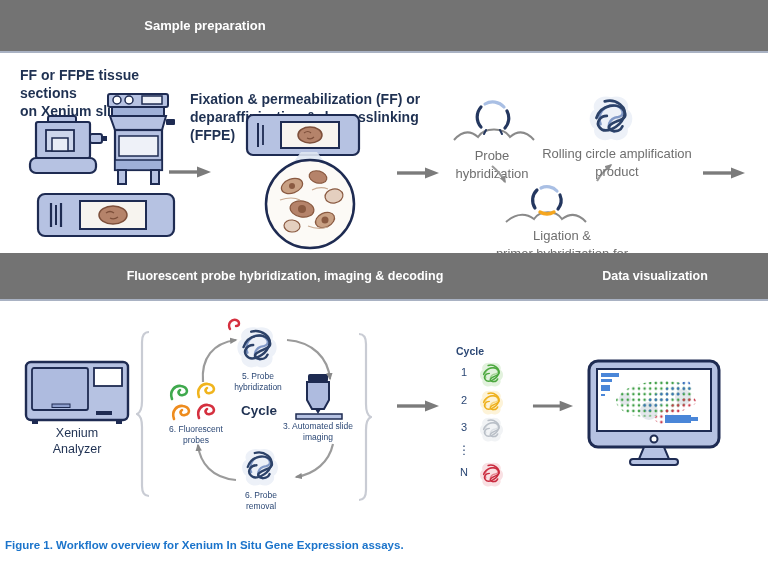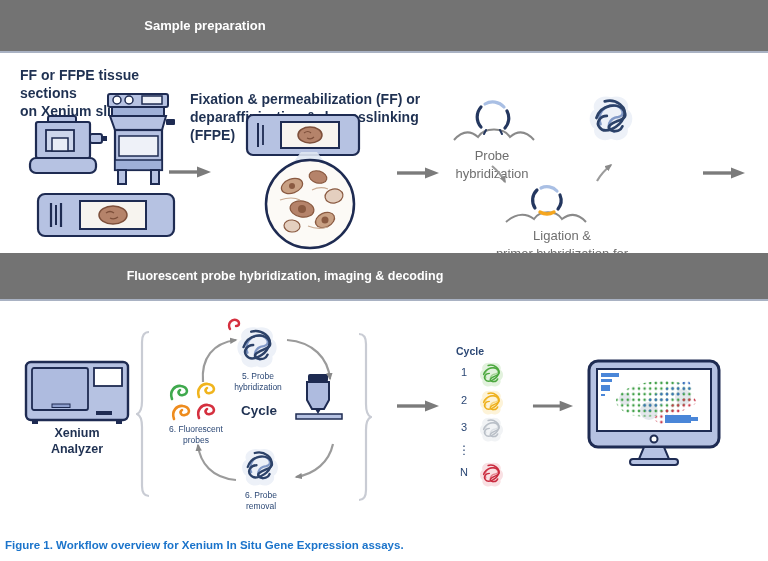--- a/index.html
+++ b/index.html
@@ -6,21 +6,21 @@
   #canvas{position:relative;width:768px;height:561px;background:#fff;overflow:hidden;
           font-family:"Liberation Sans",sans-serif;}
   .abs{position:absolute;}
   .bar{left:0;width:768px;background:#737373;border-bottom:2px solid #a9b2c3;}
   .bar-label{color:#fff;font-weight:bold;font-size:13px;text-align:center;white-space:nowrap;}
   .bar-label.small{font-size:12.5px;}
   .step-label{color:#1f3152;font-weight:bold;font-size:14px;line-height:1.3;text-align:left;white-space:pre-line;}
   .gray-label{color:#6f6f6f;font-size:13px;line-height:1.35;text-align:center;white-space:pre-line;}
   .cyc-step{color:#2c4875;font-size:8.5px;line-height:1.3;text-align:center;white-space:pre-line;}
   .cyc-title{color:#1f3152;font-weight:bold;font-size:13.5px;text-align:center;}
-  .inst-label{color:#1f3152;font-weight:bold;font-size:12.5px;line-height:1.25;text-align:center;white-space:pre-line;}
+  .inst-label{color:#1f3152;font-weight:normal;font-size:12.5px;line-height:1.25;text-align:center;white-space:pre-line;}
   .list-head{color:#2c4875;font-weight:bold;font-size:10.5px;text-align:center;}
   .list-num{color:#2c4875;font-size:11px;text-align:center;}
   .caption{color:#1b74cb;font-weight:bold;font-size:11.5px;white-space:nowrap;text-align:right;}
   svg{display:block;}
 </style>
 </head>
 <body>
 
 <div id="canvas">
 
@@ -163,27 +163,30 @@
   <div class="abs gray-label" style="left:462px;top:227px;width:200px;">Ligation &amp;
 primer hybridization for amplification</div>
 
   <svg class="abs" style="left:592px;top:160px;" width="26" height="26" viewBox="0 0 26 26">
     <path d="M5,21 C9,14 14,9 19,5" fill="none" stroke="#9b9b9b" stroke-width="2.2" marker-end="url(#ah)"></path>
   </svg>
 
   <svg class="abs ball" style="left:586px;top:93px;color:#2c4269;--lt:#8098c6;--fill:#edf1f8;" width="50" height="50">
       <use href="#scribble"></use>
     </svg>
+  <div class="abs gray-label" style="left:542px;top:145px;width:150px;">Rolling circle amplification
+product</div>
 
   <svg class="abs" style="left:702px;top:167px;" width="44" height="12">
       <use href="#arrow"></use>
     </svg>
 
   <div class="abs bar" style="top:253px;height:46px;padding-left:44px;">
     <div class="abs bar-label small" style="left:103px;top:16px;width:364px;">Fluorescent probe hybridization, imaging &amp; decoding</div>
+    <div class="abs bar-label small" style="left:555px;top:16px;width:200px;">Data visualization</div>
   </div>
 
   <svg class="abs" style="left:24px;top:360px;" width="108" height="66" viewBox="0 0 108 66">
     <rect x="2" y="2" width="102" height="58" rx="5" fill="#b6c2e2" stroke="#1e2b52" stroke-width="2.4"></rect>
     <rect x="8" y="8" width="56" height="42" rx="2" fill="#aebbdf" stroke="#1e2b52" stroke-width="1.8"></rect>
     <rect x="28" y="44" width="18" height="3.5" fill="#8e9fce" stroke="#1e2b52" stroke-width="1"></rect>
     <rect x="70" y="8" width="28" height="18" fill="#fff" stroke="#1e2b52" stroke-width="1.8"></rect>
     <rect x="72" y="51" width="16" height="4" fill="#1e2b52"></rect>
     <rect x="8" y="60" width="6" height="4" fill="#1e2b52"></rect>
     <rect x="92" y="60" width="6" height="4" fill="#1e2b52"></rect>
@@ -214,20 +217,22 @@
 hybridization</div>
 
   <div class="abs cyc-title" style="left:228px;top:403px;width:62px;">Cycle</div>
 
   <svg class="abs" style="left:294px;top:372px;" width="50" height="48" viewBox="0 0 50 48">
     <rect x="14" y="2" width="20" height="8" rx="2" fill="#1e2b52"></rect>
     <path d="M13,10 H35 V28 L30,37 H18 L13,28 Z" fill="#aebbdf" stroke="#1e2b52" stroke-width="2"></path>
     <polygon points="21,37 27,37 24,42" fill="#1e2b52"></polygon>
     <rect x="2" y="42" width="46" height="5" fill="#b6c2e2" stroke="#1e2b52" stroke-width="1.5"></rect>
   </svg>
+  <div class="abs cyc-step" style="left:270px;top:421px;width:96px;">3. Automated slide
+imaging</div>
 
   <svg class="abs" style="left:239px;top:446px;color:#2c4269;--lt:#8098c6;--fill:#edf1f8;" width="42" height="42">
       <use href="#scribble"></use>
     </svg>
   <div class="abs cyc-step" style="left:231px;top:490px;width:60px;">6. Probe
 removal</div>
 
   <svg class="abs" style="left:198px;top:334px;" width="44" height="52" viewBox="0 0 44 52">
     <path d="M5,48 C3,24 15,9 38,6" fill="none" stroke="#9b9b9b" stroke-width="2.2" marker-end="url(#ah)"></path>
   </svg>

